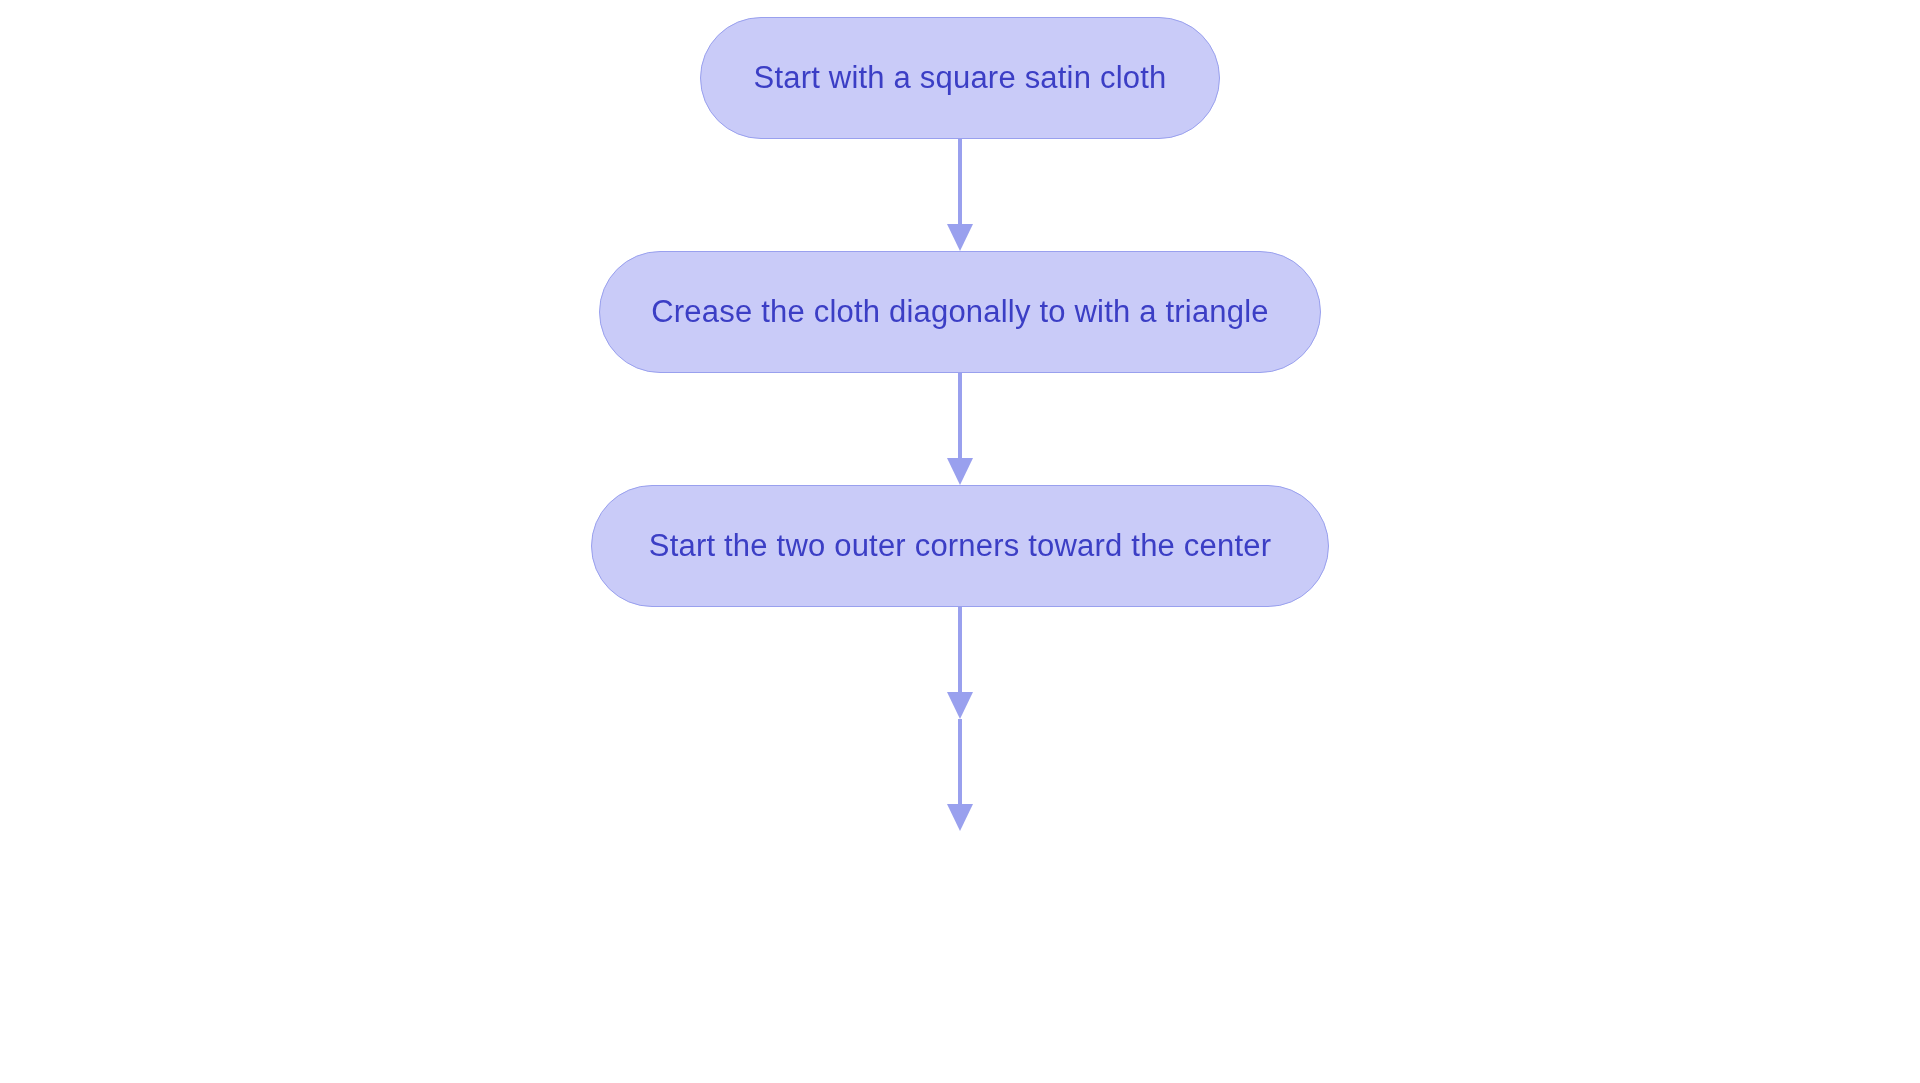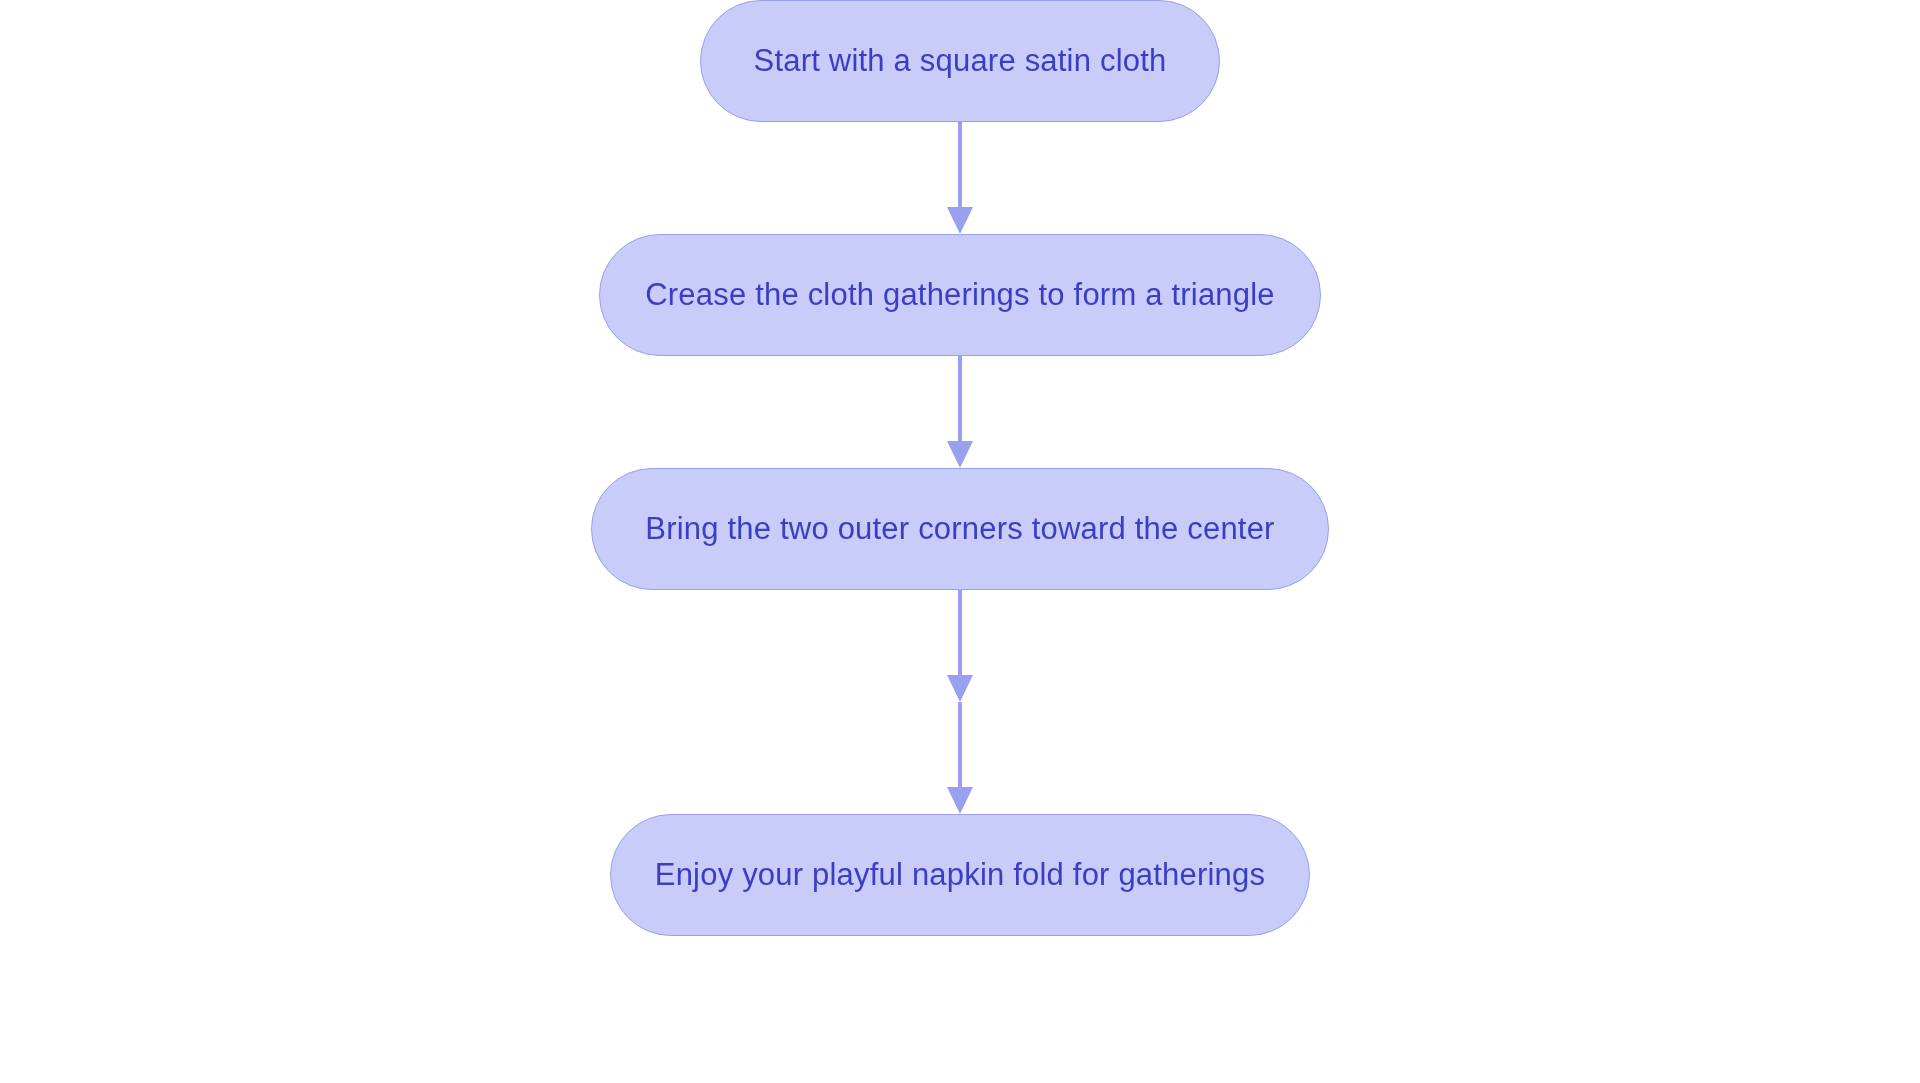--- a/index.html
+++ b/index.html
@@ -16,20 +16,21 @@
     background: var(--bg);
     font-family: "Liberation Sans", sans-serif;
     overflow: hidden;
   }
   .canvas {
     width: 1920px;
     height: 1083px;
     display: flex;
     flex-direction: column;
     align-items: center;
+    padding-top: 17px;
   }
   .node {
     height: 122px;
     border-radius: 61px;
     background: var(--node-fill);
     border: 1.5px solid var(--node-border);
     display: flex;
     align-items: center;
     justify-content: center;
     flex: 0 0 auto;
@@ -74,40 +75,37 @@
   <div class="node node-1">
     <span>Start with a square satin cloth</span>
   </div>
 
   <div class="arrow">
     <div class="arrow-line"></div>
     <div class="arrow-head"></div>
   </div>
 
   <div class="node node-2">
-    <span>Crease the cloth gatherings to form a triangle</span>
+    <span>Crease the cloth diagonally to with a triangle</span>
   </div>
 
   <div class="arrow">
     <div class="arrow-line"></div>
     <div class="arrow-head"></div>
   </div>
 
   <div class="node node-3">
-    <span>Bring the two outer corners toward the center</span>
+    <span>Start the two outer corners toward the center</span>
   </div>
 
   <div class="arrow">
     <div class="arrow-line"></div>
     <div class="arrow-head"></div>
   </div>
 
 
   <div class="arrow">
     <div class="arrow-line"></div>
     <div class="arrow-head"></div>
   </div>
 
-  <div class="node node-5">
-    <span>Enjoy your playful napkin fold for gatherings</span>
-  </div>
 
 </div>
 
 </body></html>

